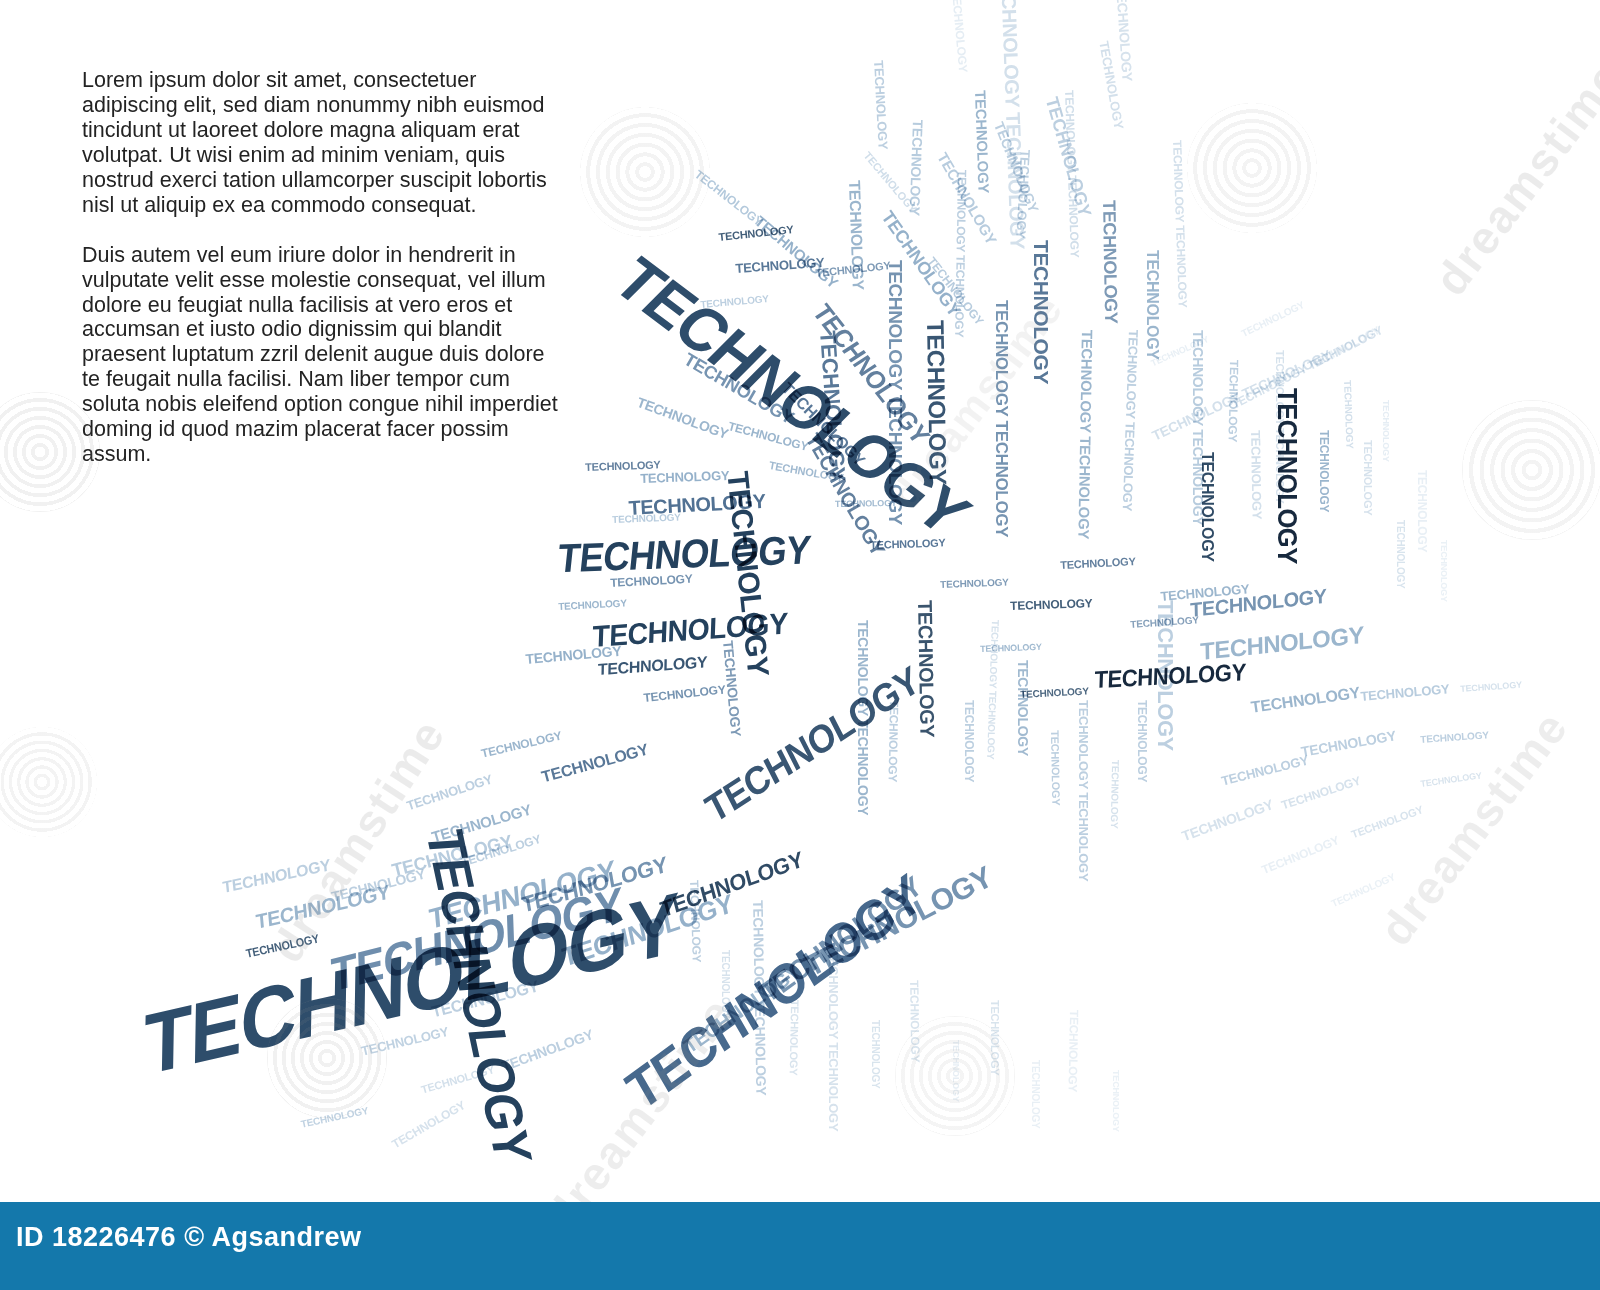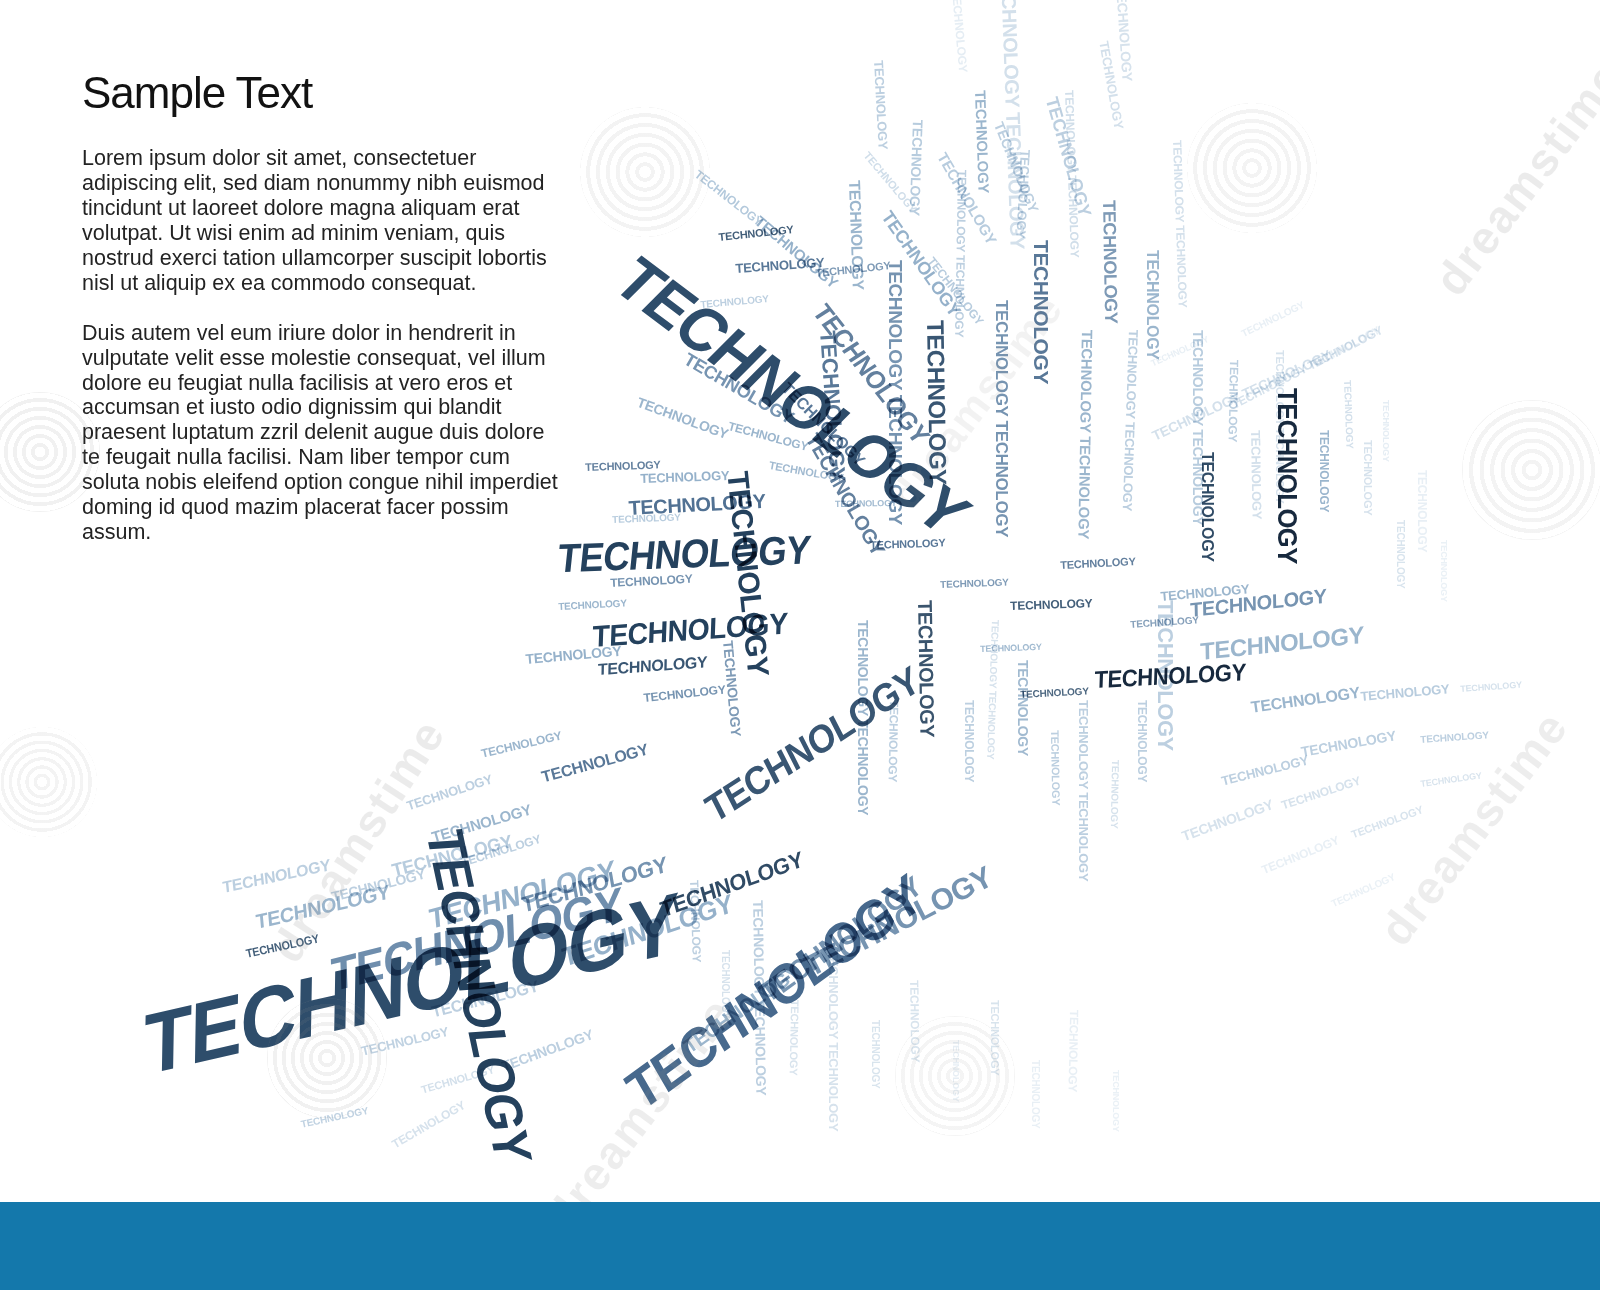--- a/index.html
+++ b/index.html
@@ -200,23 +200,23 @@
         <span class="spiral" style="left: -20px; top: 392px; width: 120px; height: 120px; opacity: 0.12; background: repeating-radial-gradient(circle, transparent 0px, transparent 5.4px, rgb(138, 138, 138) 5.4px, rgb(138, 138, 138) 9px);"></span>
         <span class="spiral" style="left: -13px; top: 727px; width: 110px; height: 110px; opacity: 0.1; background: repeating-radial-gradient(circle, transparent 0px, transparent 5px, rgb(138, 138, 138) 5px, rgb(138, 138, 138) 8.3px);"></span>
         <span class="spiral" style="left: 580px; top: 107px; width: 130px; height: 130px; opacity: 0.1; background: repeating-radial-gradient(circle, transparent 0px, transparent 5.8px, rgb(138, 138, 138) 5.8px, rgb(138, 138, 138) 9.8px);"></span>
         <span class="spiral" style="left: 1187px; top: 103px; width: 130px; height: 130px; opacity: 0.1; background: repeating-radial-gradient(circle, transparent 0px, transparent 5.8px, rgb(138, 138, 138) 5.8px, rgb(138, 138, 138) 9.8px);"></span>
         <span class="spiral" style="left: 1462px; top: 400px; width: 140px; height: 140px; opacity: 0.1; background: repeating-radial-gradient(circle, transparent 0px, transparent 6.3px, rgb(138, 138, 138) 6.3px, rgb(138, 138, 138) 10.5px);"></span>
         <span class="spiral" style="left: 267px; top: 998px; width: 120px; height: 120px; opacity: 0.12; background: repeating-radial-gradient(circle, transparent 0px, transparent 5.4px, rgb(138, 138, 138) 5.4px, rgb(138, 138, 138) 9px);"></span>
         <span class="spiral" style="left: 895px; top: 1016px; width: 120px; height: 120px; opacity: 0.09; background: repeating-radial-gradient(circle, transparent 0px, transparent 5.4px, rgb(138, 138, 138) 5.4px, rgb(138, 138, 138) 9px);"></span>
       </div>
 
     <div class="article">
-      <h1>Sample Text</h1>
       <p>Lorem ipsum dolor sit amet, consectetuer adipiscing elit, sed diam nonummy nibh euismod tincidunt ut laoreet dolore magna aliquam erat volutpat. Ut wisi enim ad minim veniam, quis nostrud exerci tation ullamcorper suscipit lobortis nisl ut aliquip ex ea commodo consequat.</p>
       <p>Duis autem vel eum iriure dolor in hendrerit in vulputate velit esse molestie consequat, vel illum dolore eu feugiat nulla facilisis at vero eros et accumsan et iusto odio dignissim qui blandit praesent luptatum zzril delenit augue duis dolore te feugait nulla facilisi. Nam liber tempor cum soluta nobis eleifend option congue nihil imperdiet doming id quod mazim placerat facer possim assum.</p>
     </div>
 
   </div>
 
   <div class="footer" style="background: rgb(20, 120, 171); color: rgb(255, 255, 255);">
+    <div class="credit">ID 18226476 © Agsandrew</div>
   </div>
 
 </div>
 
 </body></html>

